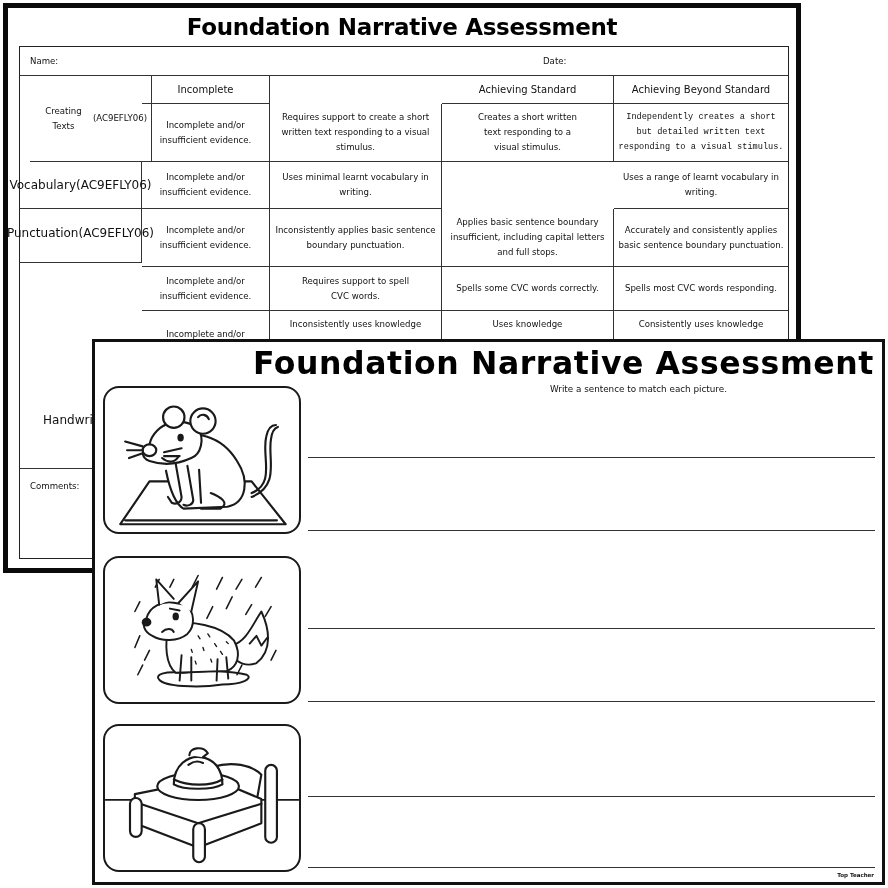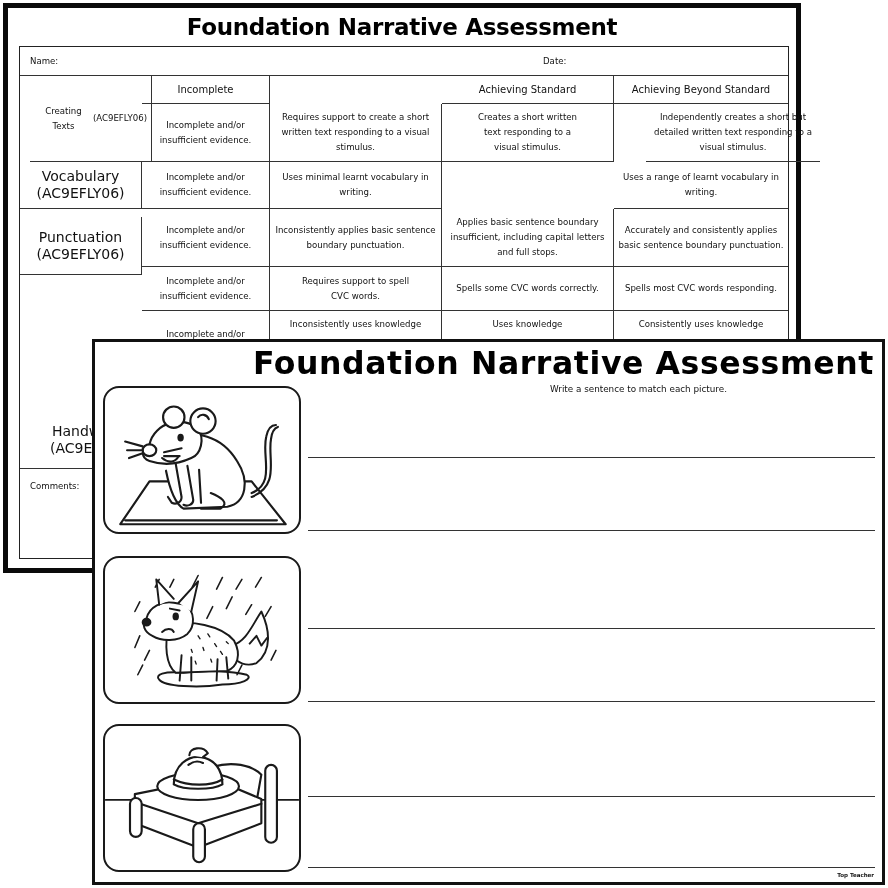--- a/index.html
+++ b/index.html
@@ -20,21 +20,21 @@
     position: absolute; left: 11px; top: 38px; width: 770px; height: 513px;
     border: 1.5px solid #222;
   }
   .rubric .cell {
     position: absolute; border-right: 1.5px solid #333; border-bottom: 1.5px solid #333;
     display: flex; align-items: center; justify-content: center; text-align: center;
     font-size: 8.6px; line-height: 15px; color: #111; padding: 0 4px;
   }
   .rubric .cell.left { justify-content: flex-start; padding-left: 10px; }
   .rubric .cell.head { font-size: 10px; }
-  .rubric .cell.criterion { font-size: 14px; line-height: 17px; flex-direction: column; }
+  .rubric .cell.criterion { font-size: 12px; line-height: 17px; }
   .rubric .cell.noright { border-right: none; }
   .rubric .cell.nobottom { border-bottom: none; }
   .rubric .cell.top { align-items: flex-start; padding-top: 12px; }
 
   
   .front-sheet {
     position: absolute; left: 92px; top: 339px; width: 793px; height: 546px;
     background: #fff; border: 3.5px solid #111;
   }
   .front-title {
@@ -78,31 +78,31 @@
       <div>Creating Texts</div>
       <div>(AC9EFLY06)</div>
     </div>
     <div class="cell head" style="left:122px;top:29px;width:128px;height:28px;">Incomplete</div>
     <div class="cell head" style="left:422px;top:29px;width:172px;height:28px;">Achieving  Standard</div>
     <div class="cell head noright" style="left:594px;top:29px;width:174px;height:28px;">Achieving Beyond Standard</div>
 
     <div class="cell" style="left:122px;top:57px;width:128px;height:58px;">Incomplete and/or insufficient evidence.</div>
     <div class="cell" style="left:250px;top:57px;width:172px;height:58px;">Requires support to create a short written text responding to a visual stimulus.</div>
     <div class="cell" style="left:422px;top:57px;width:172px;height:58px;padding:0 30px;">Creates a short written text responding to a visual stimulus.</div>
-    <div class="cell noright" style="left:626px;top:57px;width:174px;height:58px;">Independently creates a short but detailed written text responding to a visual stimulus.</div>
+    <div class="cell noright" style="left:594px;top:57px;width:174px;height:58px;font-family:Liberation Mono, monospace;">Independently creates a short but detailed written text responding to a visual stimulus.</div>
 
     <div class="cell criterion" style="left:0;top:115px;width:122px;height:47px;">
       <div>Vocabulary</div>
       <div>(AC9EFLY06)</div>
     </div>
     <div class="cell" style="left:122px;top:115px;width:128px;height:47px;">Incomplete and/or insufficient evidence.</div>
     <div class="cell" style="left:250px;top:115px;width:172px;height:47px;">Uses minimal learnt vocabulary in writing.</div>
     <div class="cell noright" style="left:594px;top:115px;width:174px;height:47px;">Uses a range of learnt vocabulary in writing.</div>
 
-    <div class="cell criterion" style="left:0;top:170px;width:122px;height:58px;">
+    <div class="cell criterion" style="left:0;top:158px;width:122px;height:58px;">
       <div>Punctuation</div>
       <div>(AC9EFLY06)</div>
     </div>
     <div class="cell" style="left:122px;top:162px;width:128px;height:58px;">Incomplete and/or insufficient evidence.</div>
     <div class="cell" style="left:250px;top:162px;width:172px;height:58px;">Inconsistently applies basic sentence boundary punctuation.</div>
     <div class="cell" style="left:422px;top:162px;width:172px;height:58px;">Applies basic sentence boundary insufficient, including capital letters and full stops.</div>
     <div class="cell noright" style="left:594px;top:162px;width:174px;height:58px;">Accurately and consistently applies basic sentence boundary punctuation.</div>
 
     <div class="cell" style="left:122px;top:220px;width:128px;height:44px;">Incomplete and/or insufficient evidence.</div>
     <div class="cell" style="left:250px;top:220px;width:172px;height:44px;padding:0 28px;">Requires support to spell CVC words.</div>

